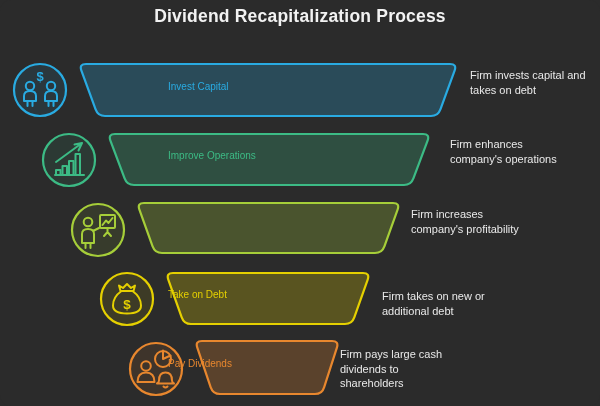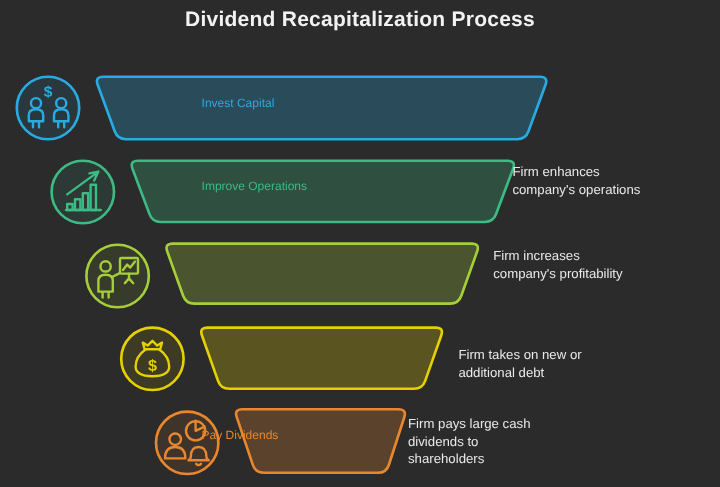--- a/index.html
+++ b/index.html
@@ -99,20 +99,22 @@
         <path class="icon-stroke" d="M163,359 L163,350.5 M163,359 L170.5,355.5" stroke="#e8872e"></path>
         <circle class="icon-stroke" cx="146" cy="366" r="4.8" stroke="#e8872e"></circle>
         <path class="icon-stroke" d="M137.5,382 Q137.5,372.5 146,372.5 Q154.5,372.5 154.5,382 Z" stroke="#e8872e"></path>
         <path class="icon-stroke" d="M159,380.5 Q159,372.5 165.5,372.5 Q172,372.5 172,380.5 Q172,382.5 174,383.5 H157 Q159,382.5 159,380.5 Z M163.5,386.5 Q165.5,388.5 167.5,386.5" stroke="#e8872e"></path>
       </g>
     </g>
   </svg>
 
   <div class="stage-label" style="top: 81px; color: rgb(41, 171, 226);">Invest Capital</div>
   <div class="stage-label" style="top: 150px; color: rgb(60, 187, 133);">Improve Operations</div>
+  <div class="stage-label" style="top: 289px; color: rgb(229, 208, 0);">Take on Debt</div>
   <div class="stage-label" style="top: 358px; color: rgb(232, 135, 46);">Pay Dividends</div>
 
-  <div class="stage-desc" style="left:427px;top:137px;width:118px">Firm enhances company's operations</div>
+  <div class="stage-desc" style="left:470px;top:68px;width:128px">Firm invests capital and takes on debt</div>
+  <div class="stage-desc" style="left:450px;top:137px;width:118px">Firm enhances company's operations</div>
   <div class="stage-desc" style="left:411px;top:207px;width:126px">Firm increases company's profitability</div>
   <div class="stage-desc" style="left:382px;top:289px;width:114px">Firm takes on new or additional debt</div>
   <div class="stage-desc" style="left:340px;top:347px;width:114px">Firm pays large cash dividends to shareholders</div>
 
 </div>
 
 </body></html>

